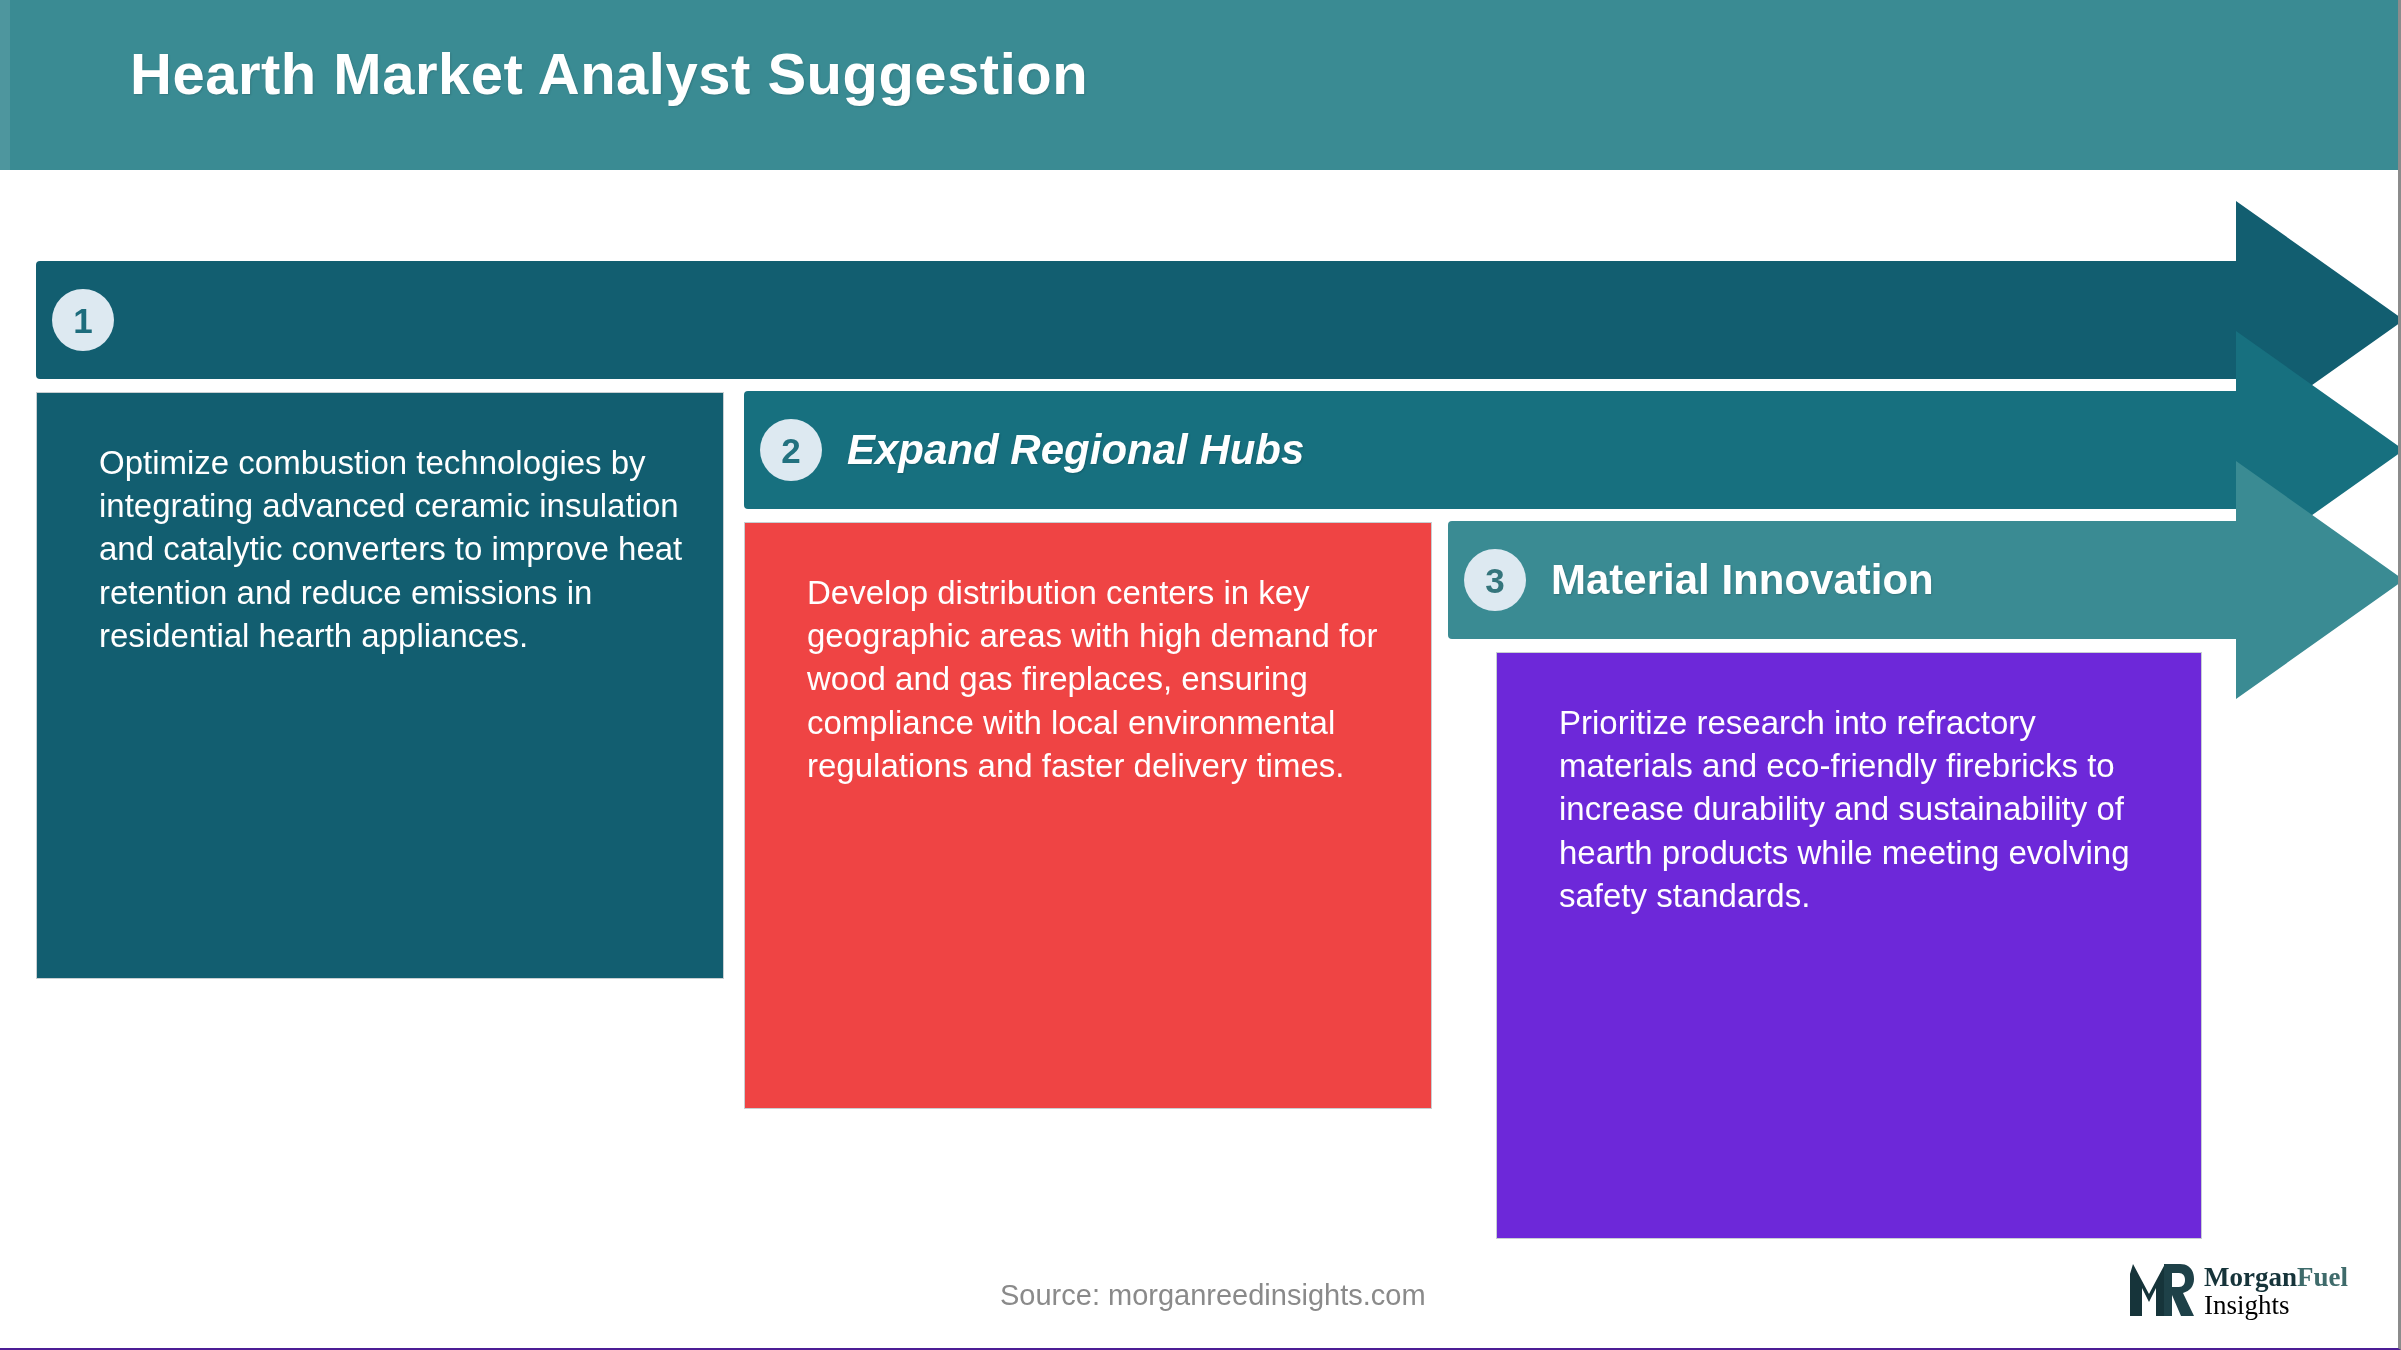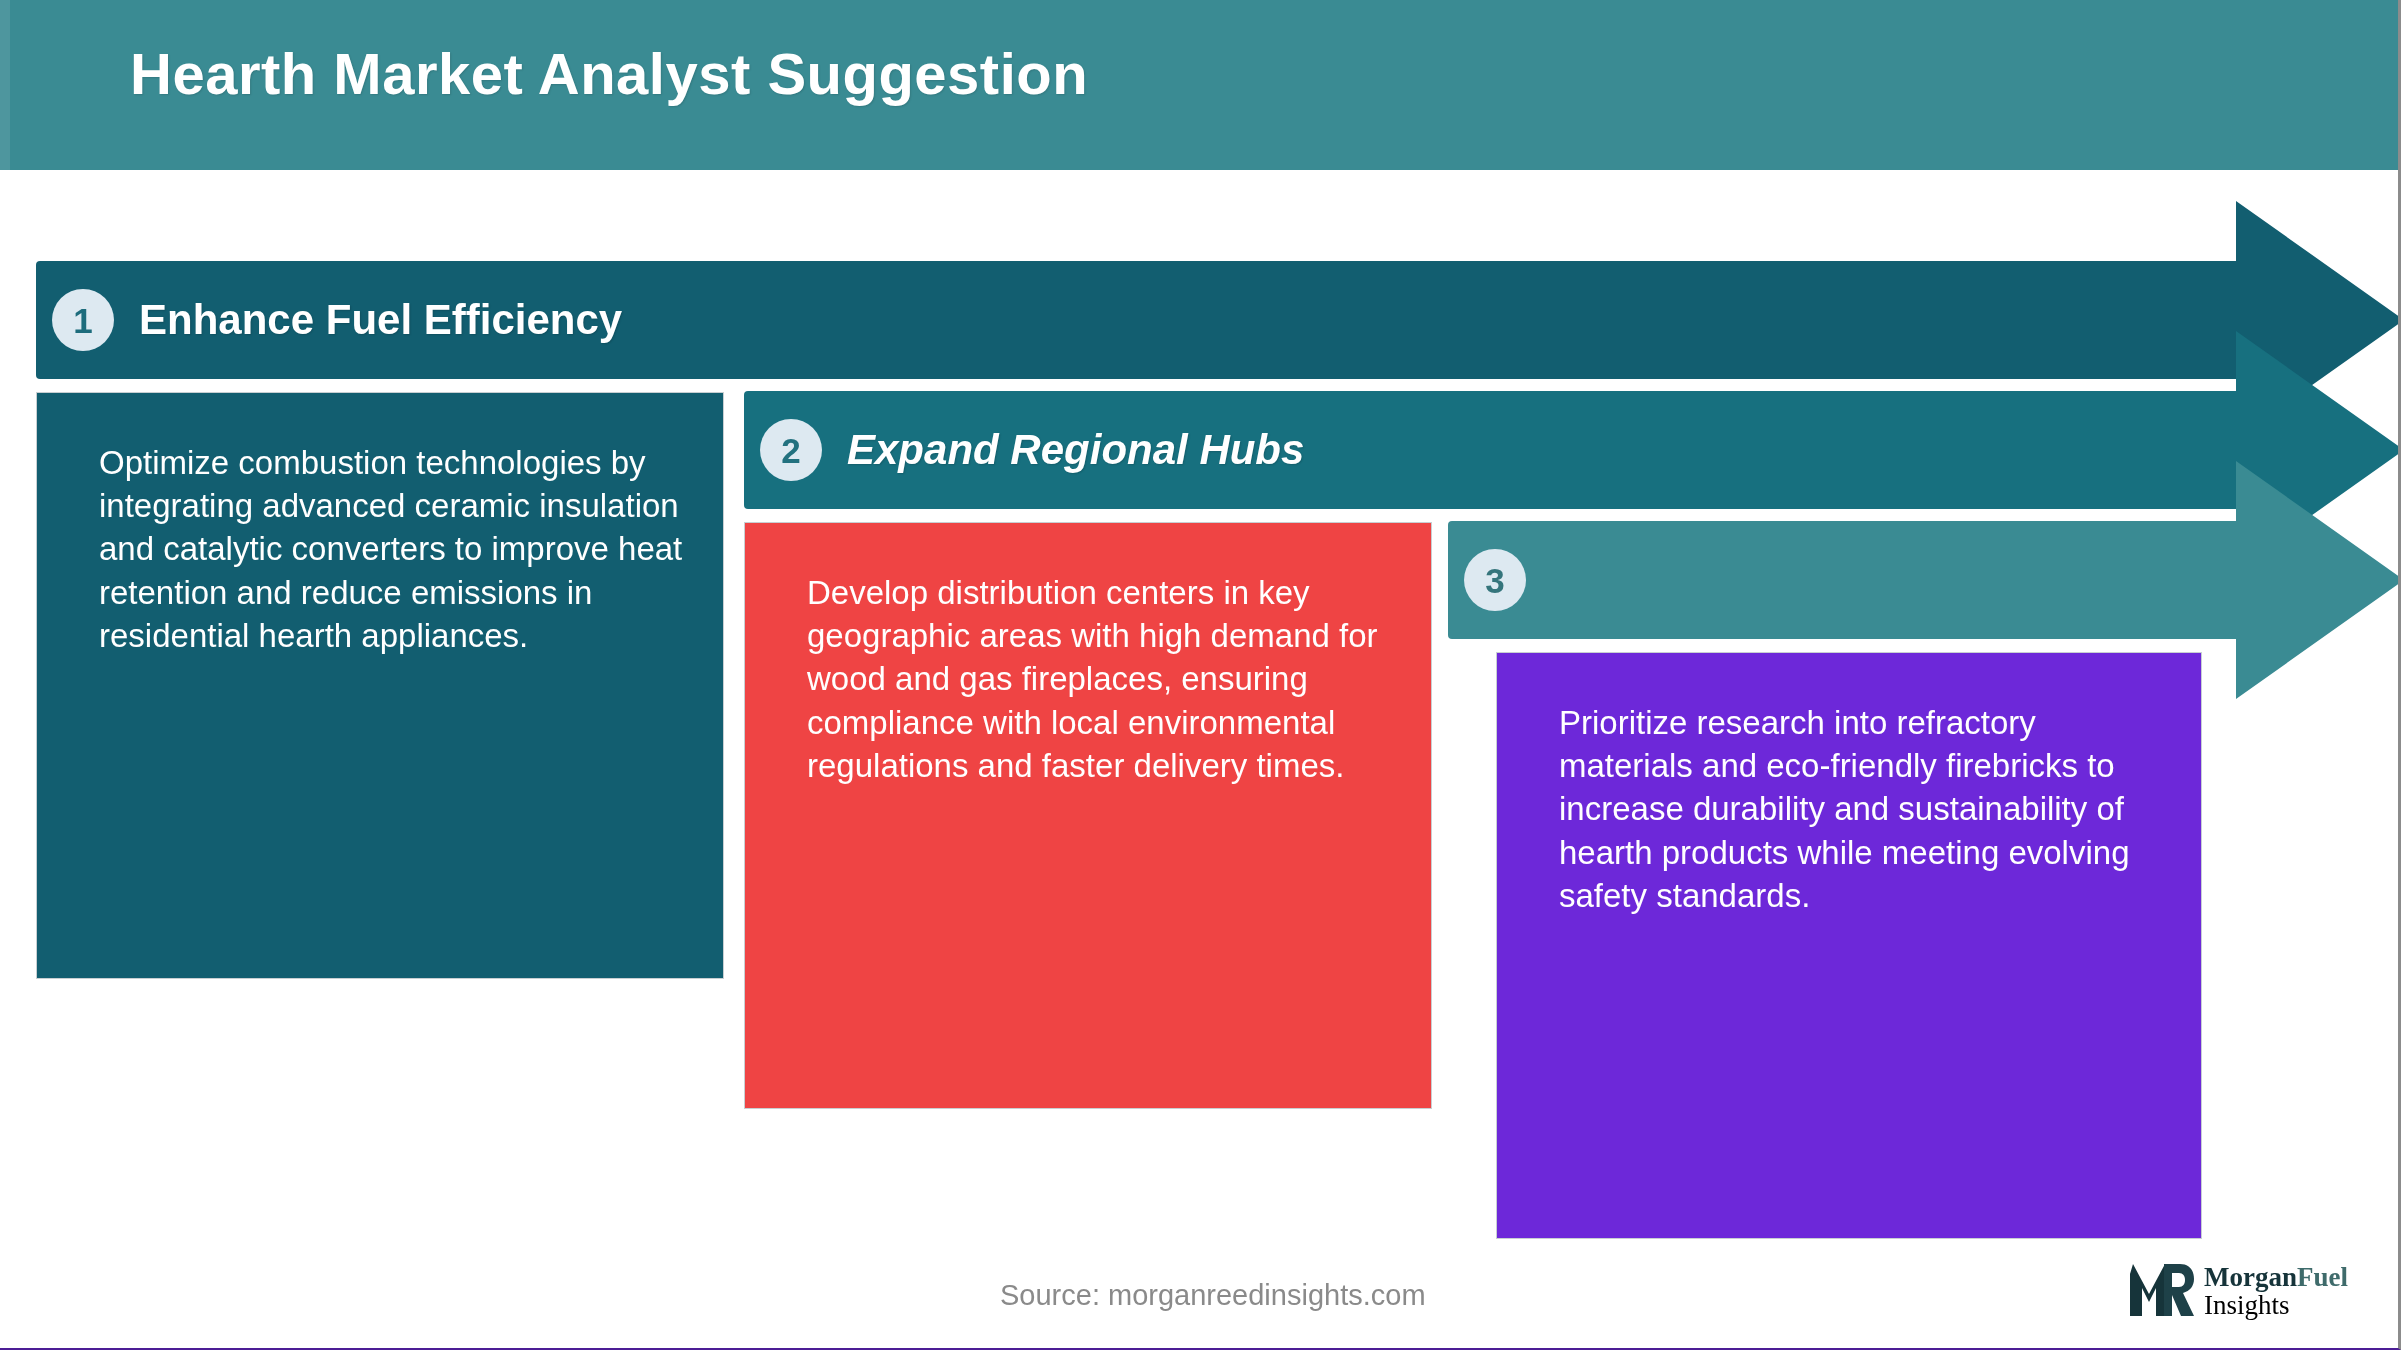--- a/index.html
+++ b/index.html
@@ -204,21 +204,20 @@
   </div>
 
   <div class="arrow-banner" id="banner-1">
     <div class="arrow-bar"></div>
     <div class="arrow-head">
       <svg width="200" height="238" viewBox="0 0 200 238">
         <path d="M 0 60 L 32 60 L 32 0 L 200 119 L 32 238 L 32 178 L 0 178 Z" fill="#125e70"></path>
       </svg>
     </div>
     <div class="banner-num">1</div>
-    <div class="banner-title">Enhance Fuel Efficiency</div>
   </div>
 
   <div class="arrow-banner" id="banner-2">
     <div class="arrow-bar"></div>
     <div class="arrow-head">
       <svg width="200" height="238" viewBox="0 0 200 238">
         <path d="M 0 60 L 32 60 L 32 0 L 200 119 L 32 238 L 32 178 L 0 178 Z" fill="#17707f"></path>
       </svg>
     </div>
     <div class="banner-num">2</div>
@@ -226,20 +225,21 @@
   </div>
 
   <div class="arrow-banner" id="banner-3">
     <div class="arrow-bar"></div>
     <div class="arrow-head">
       <svg width="200" height="238" viewBox="0 0 200 238">
         <path d="M 0 60 L 32 60 L 32 0 L 200 119 L 32 238 L 32 178 L 0 178 Z" fill="#3a8b93"></path>
       </svg>
     </div>
     <div class="banner-num">3</div>
+    <div class="banner-title">Material Innovation</div>
   </div>
 
   <div class="body-panel" id="panel-1">
     <div class="body-text">Optimize combustion technologies by integrating advanced ceramic insulation and catalytic converters to improve heat retention and reduce emissions in residential hearth appliances.</div>
   </div>
 
   <div class="body-panel" id="panel-2">
     <div class="body-text">Develop distribution centers in key geographic areas with high demand for wood and gas fireplaces, ensuring compliance with local environmental regulations and faster delivery times.</div>
   </div>
 

